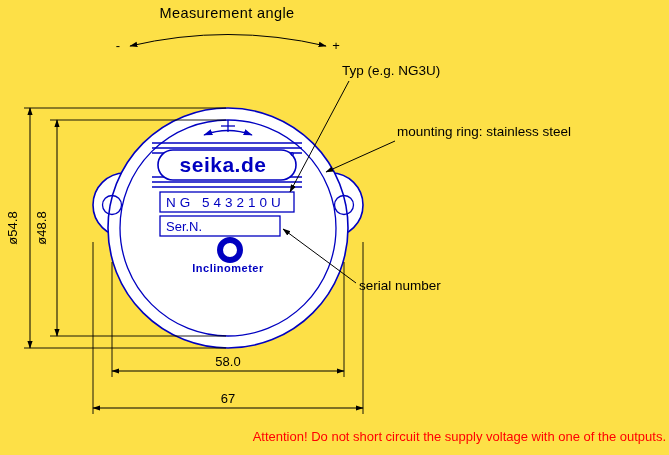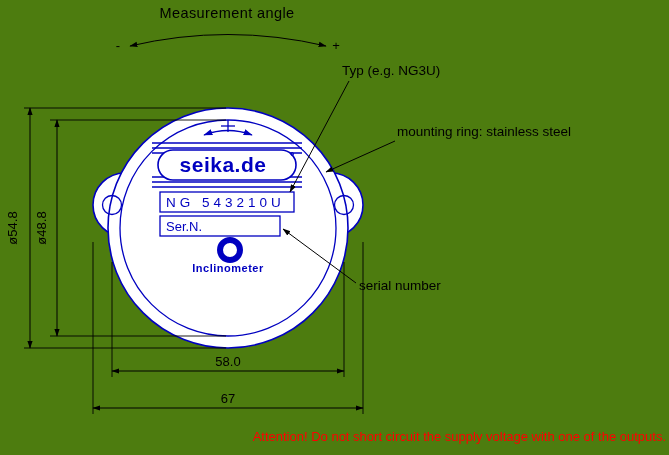--- a/index.html
+++ b/index.html
@@ -1,19 +1,19 @@
 <!DOCTYPE html>
 <html><head>
 <meta charset="utf-8">
 <style>
   html,body{margin:0;padding:0;background:#ffffff;}
   .stage{
     position:relative;
     width:669px;height:455px;
-    background:#4d7c0f;
+    background:#fde047;
     font-family:"Liberation Sans", sans-serif;
     overflow:hidden;
   }
   svg{display:block;}
   
   .t-title{font-size:14.5px;fill:#000000;letter-spacing:0.4px;}
   .t-sign{font-size:13px;fill:#000000;}
   .t-ann{font-size:13.5px;fill:#000000;}
   .t-dim{font-size:13px;fill:#000000;}
   .t-warn{font-size:13px;fill:#ff0000;}

